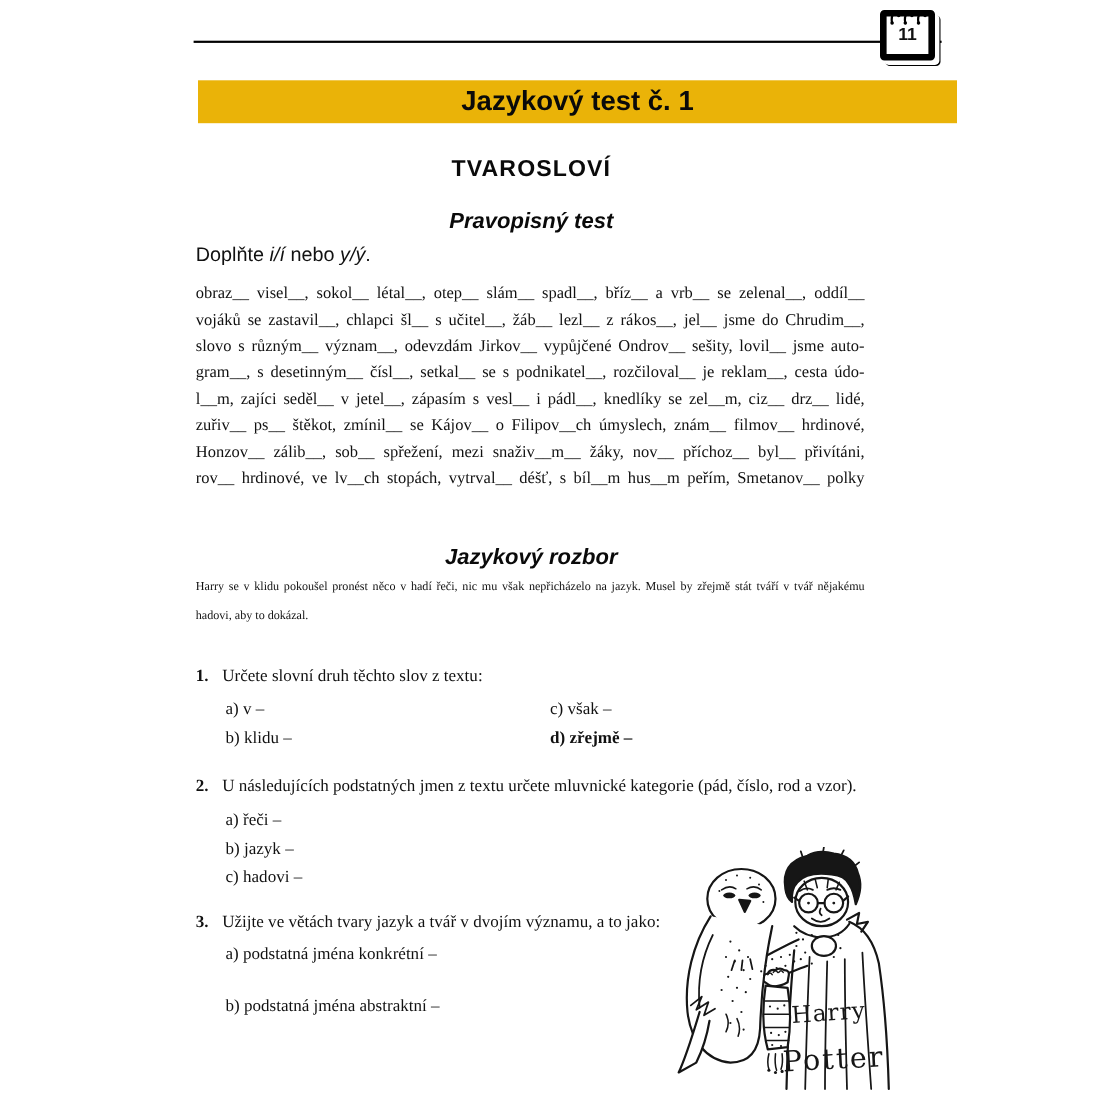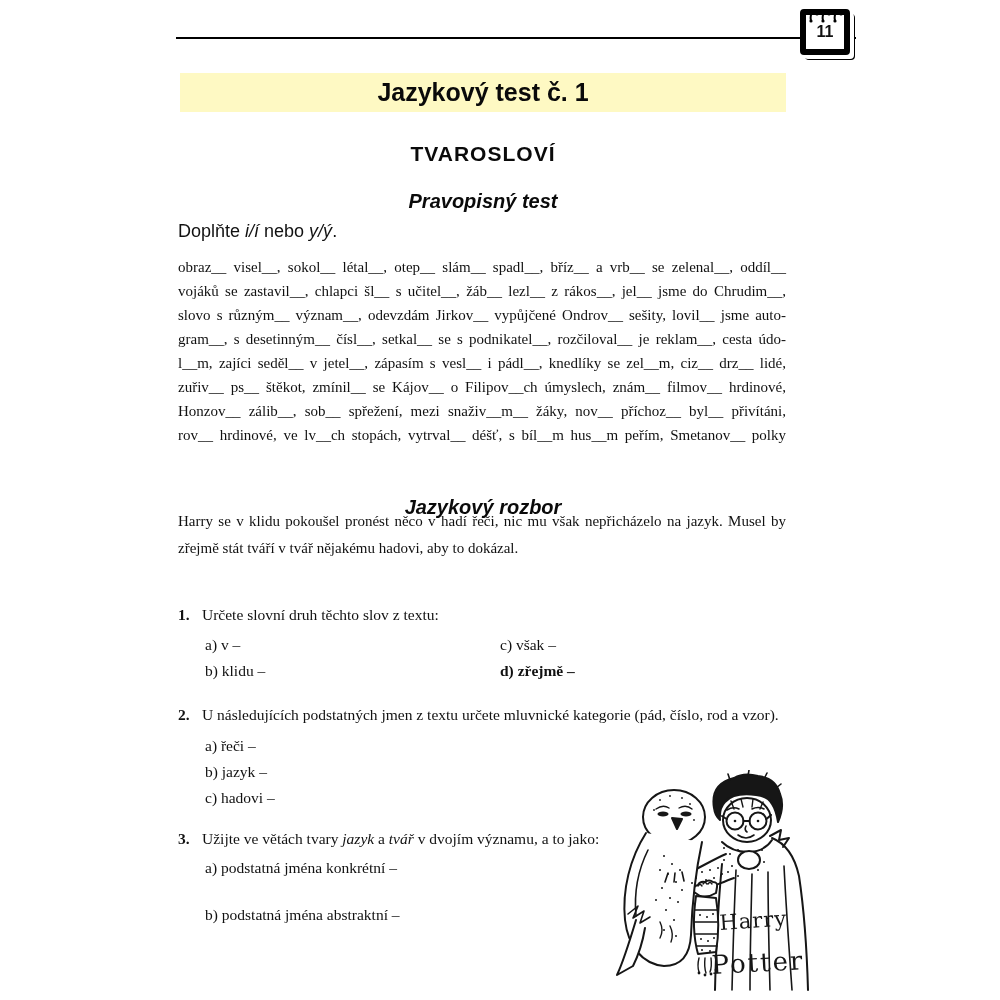--- a/index.html
+++ b/index.html
@@ -11,45 +11,45 @@
   
   .top-rule { position:absolute; left:176px; top:37px; width:680px; height:2px; background:#000; }
   .notepad { position:absolute; left:800px; top:9px; width:50px; height:46px; background:#fff;
              border:6px solid #000000; border-radius:4px; z-index:3;
              box-shadow:4px 4px 0 0 #fff, 5px 5px 0 0 #000;
              display:flex; align-items:center; justify-content:center; }
   .notepad .page-num { font-family:"Liberation Sans", sans-serif; font-weight:bold; font-size:16px; }
   .spiral { position:absolute; left:50%; transform:translateX(-50%); top:-10px; }
 
   
-  .title-bar { position:absolute; left:180px; top:73px; width:606px; height:39px; background:#fef9c3;
+  .title-bar { position:absolute; left:180px; top:73px; width:690px; height:39px; background:#eab308;
                display:flex; align-items:center; justify-content:center; }
   .title-bar span { font-family:"Liberation Sans", sans-serif; font-weight:bold; font-size:25px; color:#0a0a0a; }
 
   .center-head { position:absolute; left:180px; width:606px; text-align:center;
                  font-family:"Liberation Sans", sans-serif; font-weight:bold; color:#0a0a0a; }
   .h-tvaroslovi { top:142px; font-size:21px; letter-spacing:1px; }
   .h-pravopisny { top:190px; font-size:20px; font-style:italic; }
   .h-rozbor     { top:496px; font-size:20px; font-style:italic; }
 
   .instruction { position:absolute; left:178px; top:221px; font-family:"Liberation Sans", sans-serif;
                  font-size:18px; }
   .instruction .it { font-style:italic;text-align:right; }
 
   .exercise { position:absolute; left:178px; top:255px; width:608px; font-size:15px; }
   .ex-line { line-height:24px; text-align:justify; text-align-last:justify; white-space:normal; }
 
-  .passage { position:absolute; left:178px; top:508px; width:608px; font-size:15px; line-height:27px;
+  .passage { position:absolute; left:178px; top:520px; width:608px; font-size:11px; line-height:27px;
              text-align:justify; }
 
   .question { position:absolute; left:178px; width:610px; font-size:15.5px; }
   .q-head { display:flex; }
   .q-num { width:24px; flex:none; font-weight:bold; }
   .q-item { position:absolute; font-size:15.5px; white-space:nowrap; }
-  .q-it { font-style:italic; }
+  .q-it { }
 
   .illustration { position:absolute; left:612px; top:770px; width:205px; height:225px; }
   .illustration svg { width:100%; height:100%; }
 </style>
 </head>
 <body>
 
 <div class="sheet">
 
   <div class="top-rule"></div>

